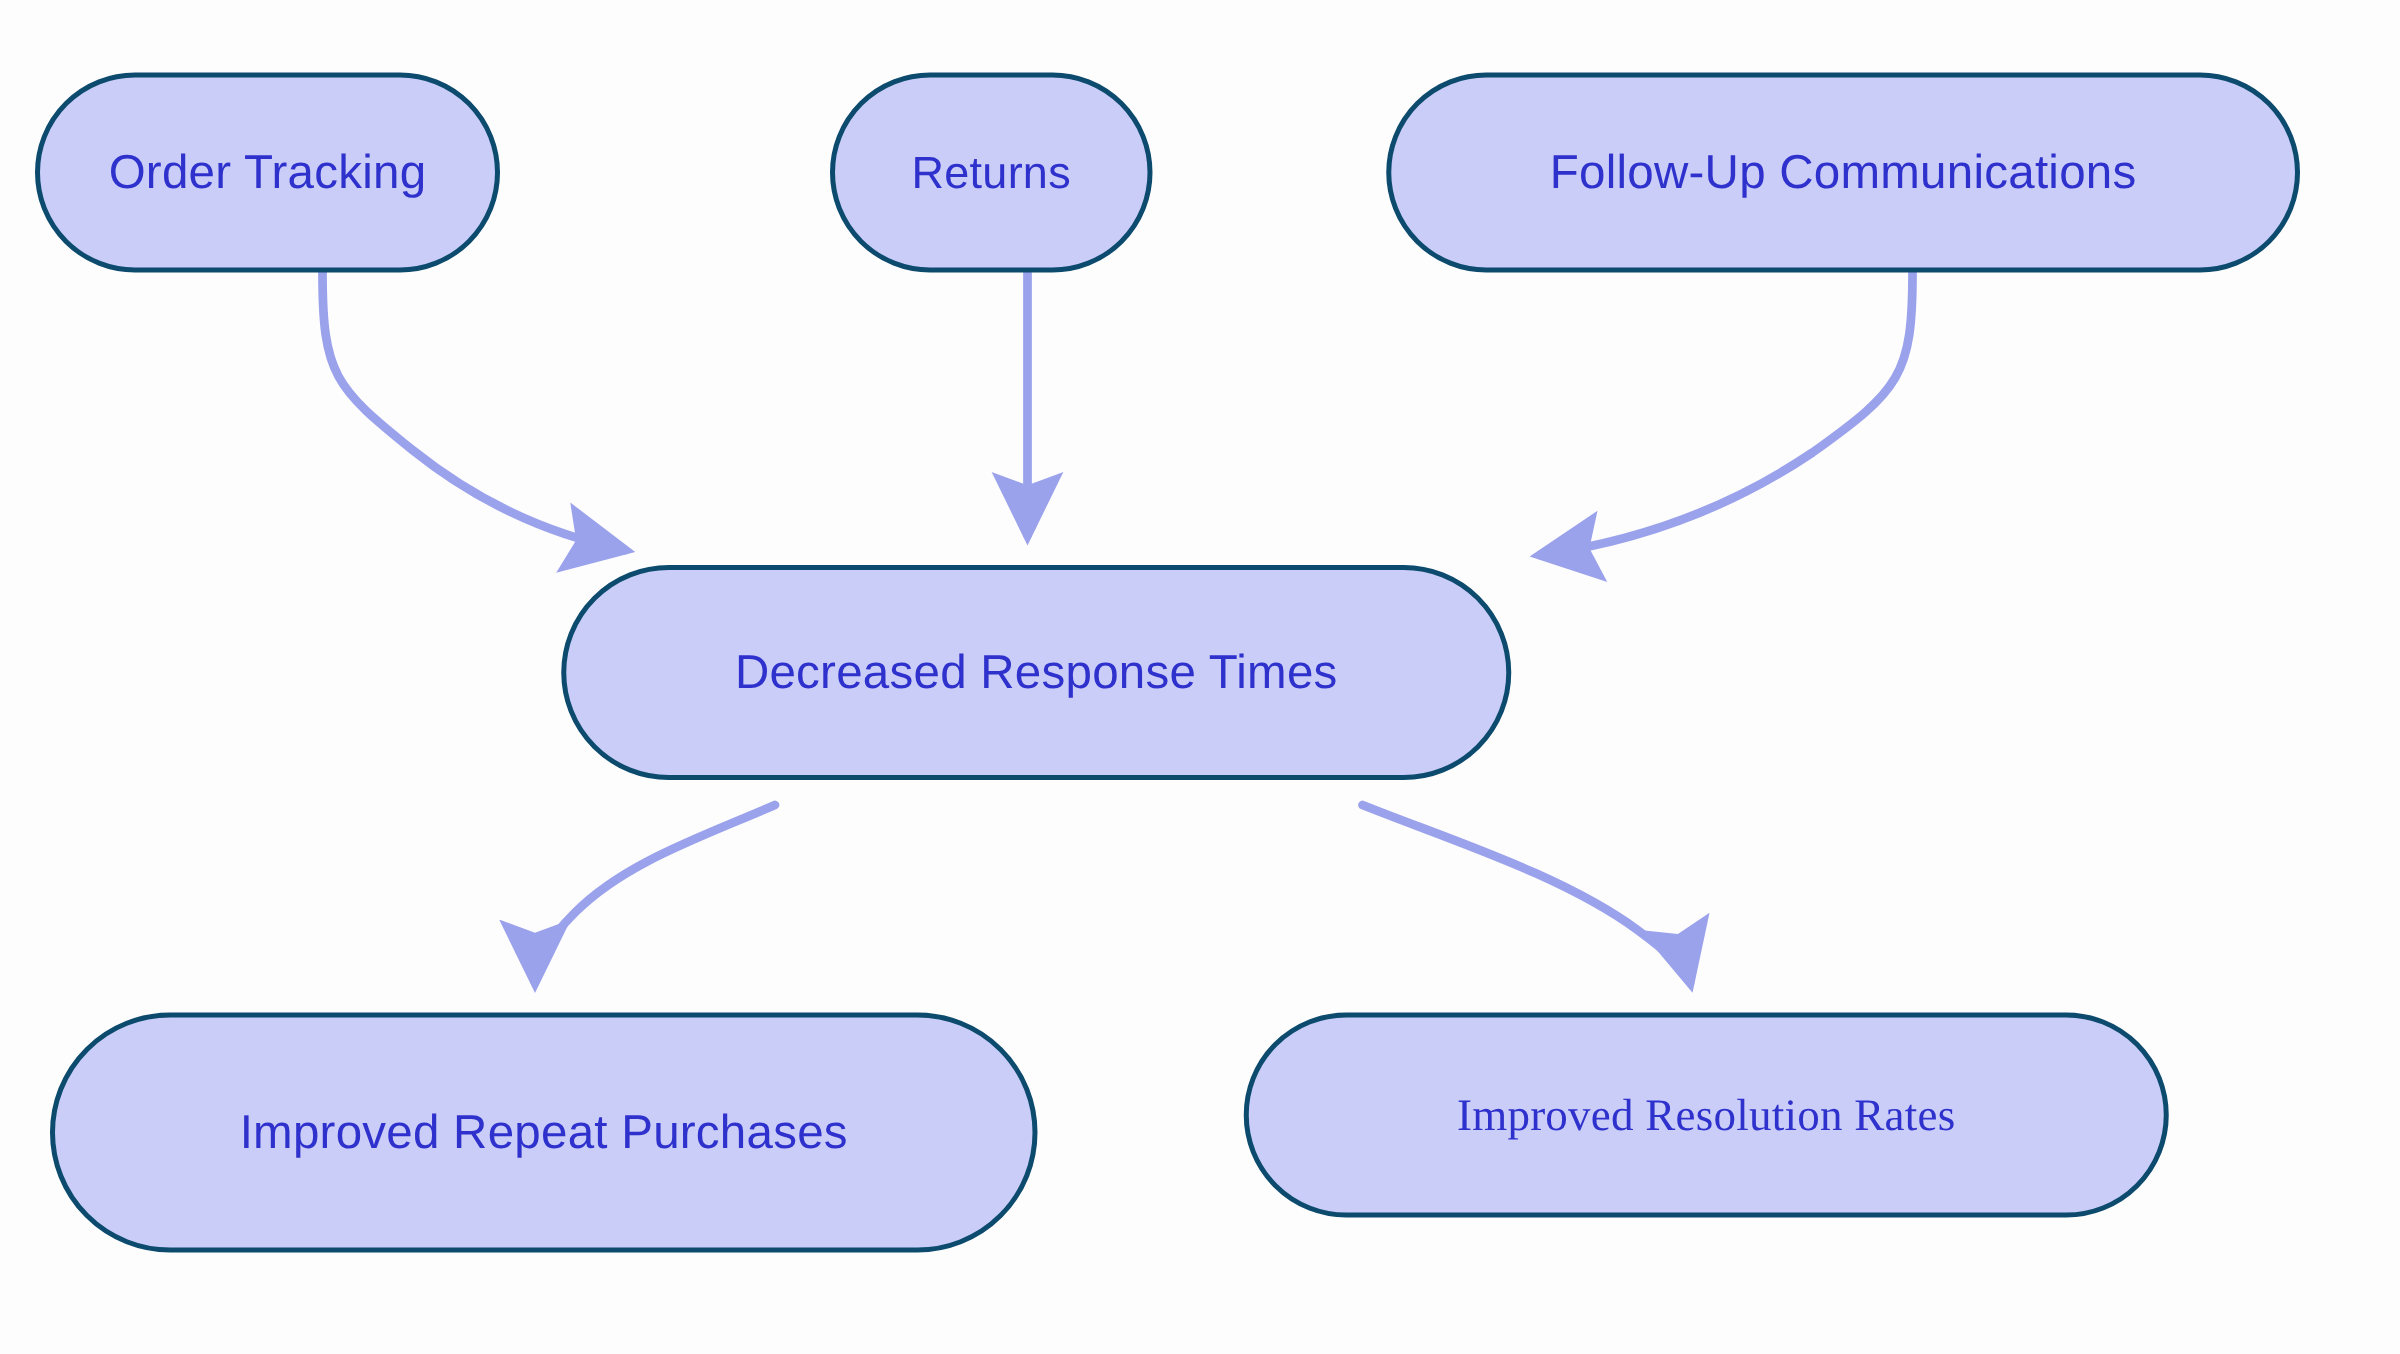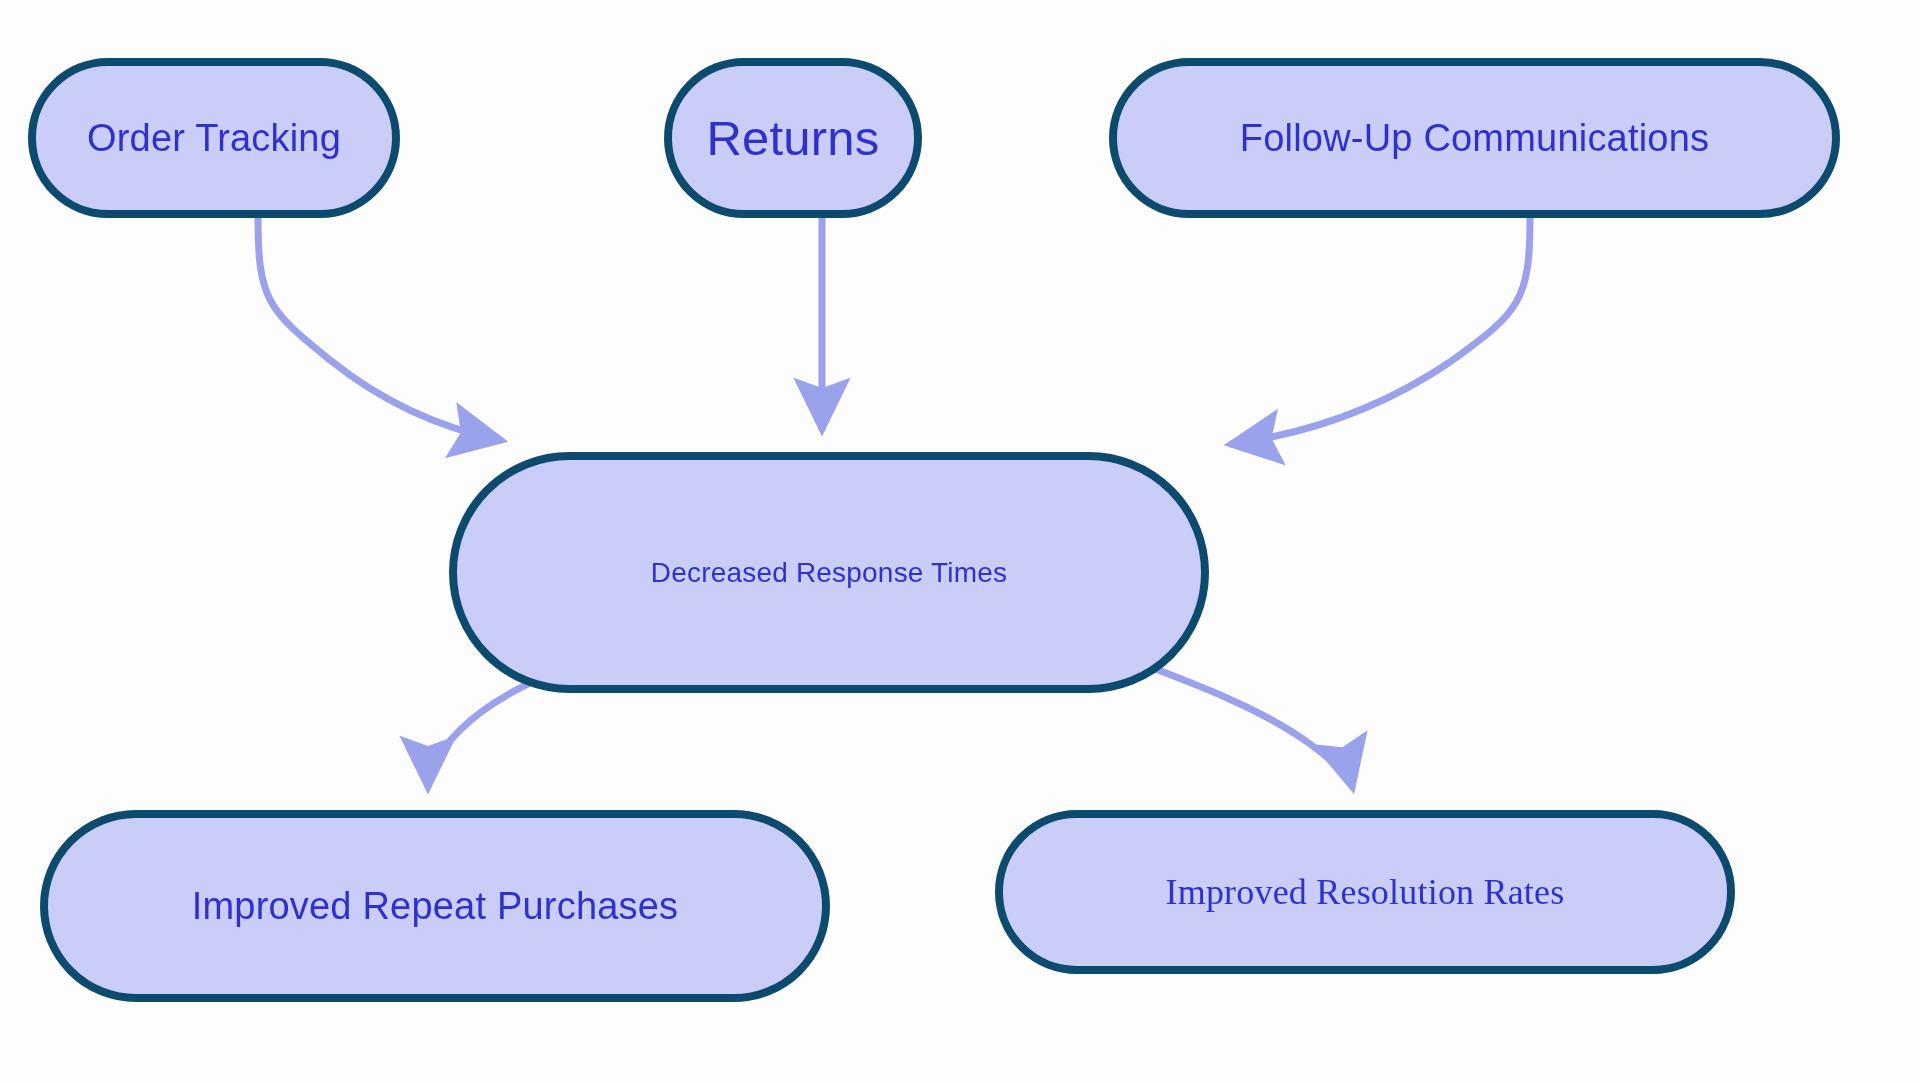--- a/index.html
+++ b/index.html
@@ -26,36 +26,36 @@
     height: 1083px;
     pointer-events: none;
   }
   .node {
     position: absolute;
     box-sizing: border-box;
     display: flex;
     align-items: center;
     justify-content: center;
     background: #c9cdf8;
-    border: 8px solid #0c4a6e;
+    border: 4px solid #0c4a6e;
     border-radius: 999px;
     color: #2f31cd;
     font-family: "Liberation Sans", sans-serif;
     font-weight: 400;
     letter-spacing: 0.2px;
     white-space: nowrap;
   }
   .node-label {
     display: block;
     line-height: 1;
   }
   #node-order-tracking { left: 28px;   top: 58px;  width: 372px; height: 160px; font-size: 38px; }
-  #node-returns        { left: 664px;  top: 58px;  width: 258px; height: 160px; font-size: 49px; }
+  #node-returns        { left: 664px;  top: 58px;  width: 258px; height: 160px; font-size: 36px; }
   #node-followup       { left: 1109px; top: 58px;  width: 731px; height: 160px; font-size: 38px; }
-  #node-decreased      { left: 449px;  top: 452px; width: 760px; height: 241px; font-size: 28px; }
+  #node-decreased      { left: 449px;  top: 452px; width: 760px; height: 172px; font-size: 38px; }
   #node-increased      { left: 40px;   top: 810px; width: 790px; height: 192px; font-size: 38px; }
   #node-improved       { left: 995px;  top: 810px; width: 740px; height: 164px; font-size: 36px; font-family: Liberation Serif, serif; }
 </style>
 </head>
 <body>
 
 <div id="canvas">
 
   <svg id="edges" viewBox="0 0 1920 1083" width="1920" height="1083" xmlns="http://www.w3.org/2000/svg">
     <defs>

